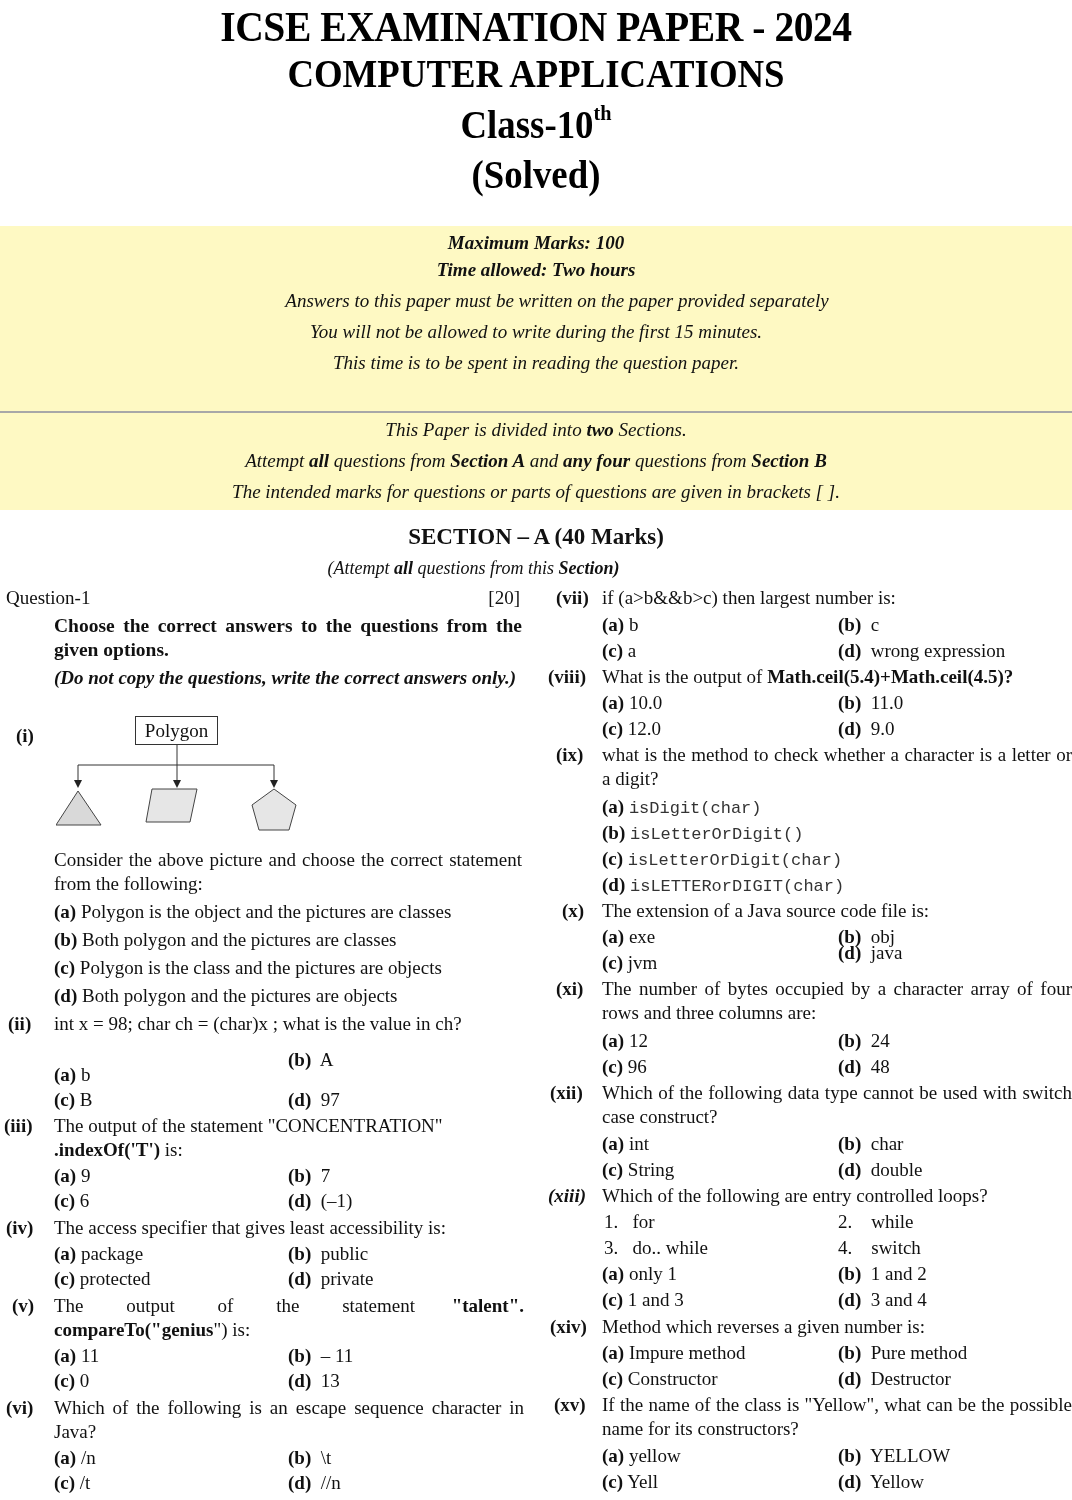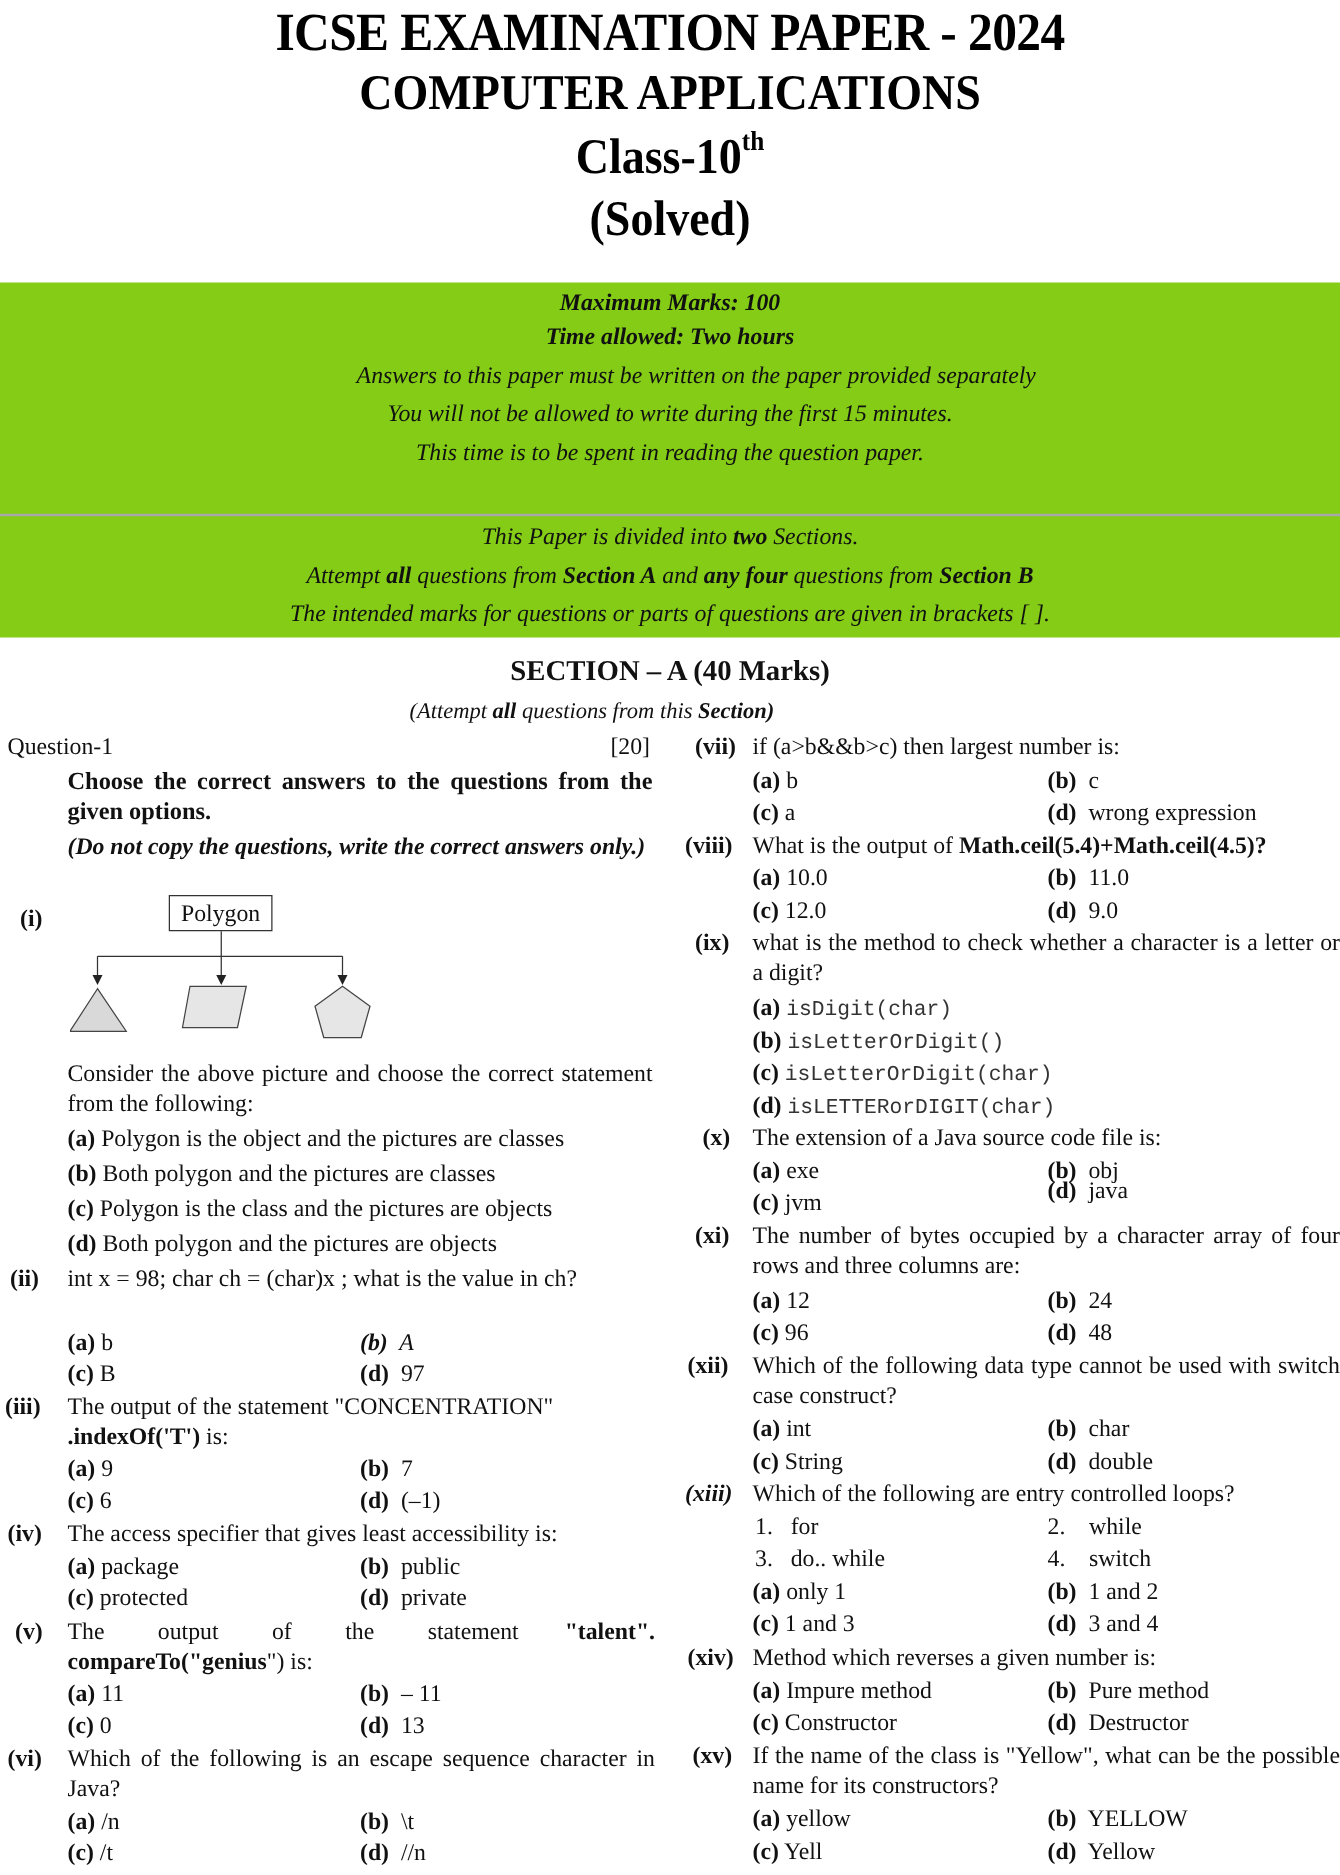--- a/index.html
+++ b/index.html
@@ -8,21 +8,21 @@
 
   
   .title-block { position: absolute; top: 0; left: 0; width: 1072px; text-align: center; font-family: "Liberation Serif", serif; font-weight: bold; color: #000; }
   .title-line1 { position: absolute; top: 2px; left: 0; width: 100%; font-size: 43px; letter-spacing: -0.5px; transform: scaleX(0.92); }
   .title-line2 { position: absolute; top: 50px; left: 0; width: 100%; font-size: 40px; transform: scaleX(0.92); }
   .title-line3 { position: absolute; top: 100px; left: 0; width: 100%; font-size: 40px; transform: scaleX(0.92); }
   .title-line3 sup { font-size: 22px; vertical-align: 18px; }
   .title-line4 { position: absolute; top: 151px; left: 0; width: 100%; font-size: 40px; transform: scaleX(0.92); }
 
   
-  .info-box { position: absolute; top: 226px; left: 0; width: 1072px; height: 284px; background: #84cc16; }
+  .info-box { position: absolute; top: 226px; left: 0; width: 1072px; height: 284px; background: #fef9c3; }
   .info-line { position: absolute; left: 0; width: 100%; text-align: center; font-family: "Liberation Serif", serif; font-style: italic; font-size: 19px; color: #111; }
   .info-line.bold { font-weight: bold; }
   .info-divider { position: absolute; top: 185px; left: 0; width: 100%; height: 2px; background: #a8a8a8; }
   .info-line b { font-weight: bold; }
 
   
   .section-title { position: absolute; top: 524px; left: 0; width: 1072px; text-align: center; font-family: "Liberation Serif", serif; font-weight: bold; font-size: 23px; }
   .section-sub { position: absolute; top: 558px; left: 0; width: 947px; text-align: center; font-family: "Liberation Serif", serif; font-style: italic; font-size: 18px; }
   .section-sub b { font-weight: bold; }
 
@@ -95,21 +95,21 @@
 
   <div class="qtext" style="left:48px; width:468px; top:262px;">Consider the above picture and choose the correct statement from the following:</div>
   <div class="abs" style="left:48px; top:314px;"><span class="opt-label">(a)</span> <span>Polygon is the object and the pictures are classes</span></div>
   <div class="abs" style="left:48px; top:342px;"><span class="opt-label">(b)</span> <span>Both polygon and the pictures are classes</span></div>
   <div class="abs" style="left:48px; top:370px;"><span class="opt-label">(c)</span> <span>Polygon is the class and the pictures are objects</span></div>
   <div class="abs" style="left:48px; top:398px;"><span class="opt-label">(d)</span> <span>Both polygon and the pictures are objects</span></div>
 
   <div class="qnum" style="left:2px; top:426px;">(ii)</div>
   <div class="qtext" style="left:48px; width:468px; top:426px;">int x = 98; char ch = (char)x ; what is the value in ch?</div>
   <div class="abs" style="left:48px; top:477px;"><span class="opt-label">(a)</span> <span>b</span></div>
-  <div class="abs" style="left:282px; top:477px;font-style:italic;"><span class="opt-label">(b)</span>&nbsp; <span>A</span></div>
+  <div class="abs" style="left:282px; top:462px;"><span class="opt-label">(b)</span>&nbsp; <span>A</span></div>
   <div class="abs" style="left:48px; top:502px;"><span class="opt-label">(c)</span> <span>B</span></div>
   <div class="abs" style="left:282px; top:502px;"><span class="opt-label">(d)</span>&nbsp; <span>97</span></div>
 
   <div class="qnum" style="left:-2px; top:528px;">(iii)</div>
   <div class="qtext" style="left:48px; width:470px; top:528px;"><span>The output of the statement "CONCENTRATION"</span><br><span class="bold">.indexOf('T')</span><span> is:</span></div>
   <div class="abs" style="left:48px; top:578px;"><span class="opt-label">(a)</span> <span>9</span></div>
   <div class="abs" style="left:282px; top:578px;"><span class="opt-label">(b)</span>&nbsp; <span>7</span></div>
   <div class="abs" style="left:48px; top:603px;"><span class="opt-label">(c)</span> <span>6</span></div>
   <div class="abs" style="left:282px; top:603px;"><span class="opt-label">(d)</span>&nbsp; <span>(–1)</span></div>
 

